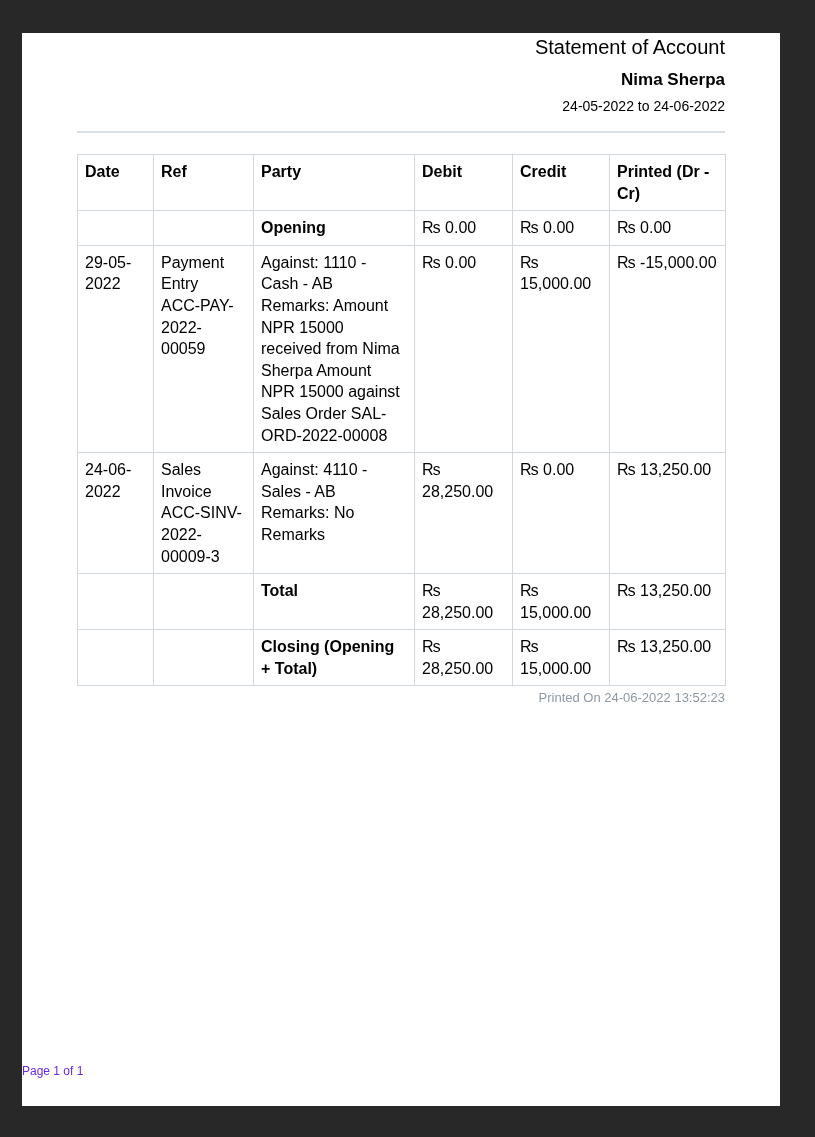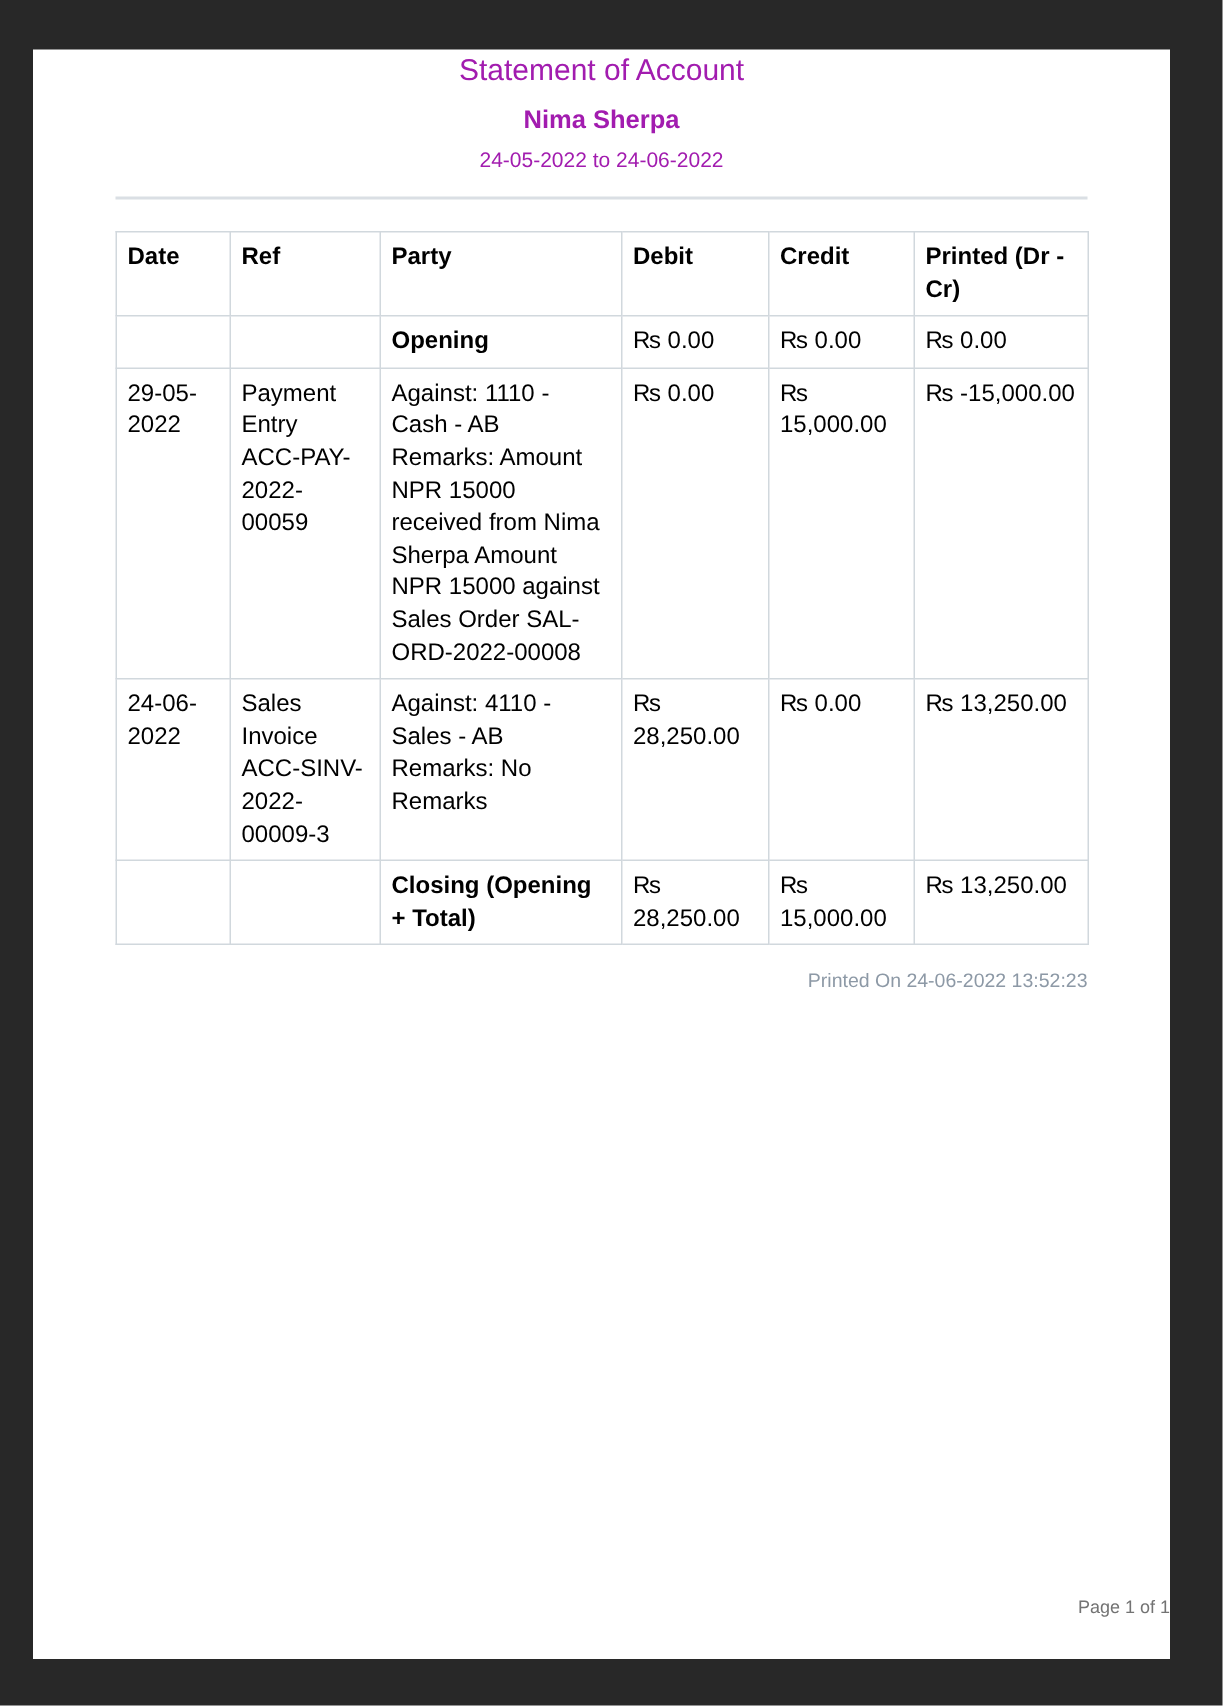--- a/index.html
+++ b/index.html
@@ -11,21 +11,21 @@
   }
   .page{
     position:relative;
     margin:33px 0 0 22px;
     width:758px;height:1073px;
     background:#ffffff;
     box-sizing:border-box;
     padding:2px 55px 0 55px;
     overflow:hidden;
   }
-  .doc-header{text-align:center;color:#a21caf;}
+  .doc-header{text-align:right;color:#000000;}
   .doc-title{font-size:20px;line-height:25px;font-weight:400;}
   .doc-customer{font-size:17px;line-height:19px;font-weight:700;margin-top:10px;}
   .doc-period{font-size:14px;line-height:18px;margin-top:8px;}
   .rule{
     border:none;border-top:2px solid #dadfe4;
     margin:16px 0 0 0;width:648px;
   }
   table.statement{
     margin-top:21px;
     width:648px;
@@ -40,29 +40,29 @@
     vertical-align:top;
     text-align:left;
     word-wrap:break-word;
     overflow-wrap:break-word;
   }
   table.statement th{font-weight:700;}
   table.statement td.num{text-align:left;}
   table.statement td.strong{font-weight:700;margin-left:16px;}
   .printed-on{
     width:648px;
-    margin-top:16px;
+    margin-top:4px;
     text-align:right;
     color:#8d99a6;
     font-size:13px;
   }
   .page-footer{
     position:absolute;left:0;right:0;bottom:28px;
-    text-align:right;
-    font-size:12px;color:#737373;
+    text-align:left;
+    font-size:12px;color:#6d28d9;
   }
 </style>
 </head>
 <body>
 
 <div class="page">
 
   <div class="doc-header">
     <div class="doc-title">Statement of Account</div>
     <div class="doc-customer">Nima Sherpa</div>
@@ -111,20 +111,28 @@
           <td>24-06-2022</td>
           <td>Sales Invoice<br>ACC-SINV-2022-00009-3</td>
           <td>Against: 4110 - Sales - AB<br>Remarks: No Remarks</td>
           <td class="num">₨ 28,250.00</td>
           <td class="num">₨ 0.00</td>
           <td class="num">₨ 13,250.00</td>
         </tr>
         <tr>
           <td></td>
           <td></td>
+          <td class="strong">Total</td>
+          <td class="num">₨ 28,250.00</td>
+          <td class="num">₨ 15,000.00</td>
+          <td class="num">₨ 13,250.00</td>
+        </tr>
+        <tr>
+          <td></td>
+          <td></td>
           <td class="strong">Closing (Opening + Total)</td>
           <td class="num">₨ 28,250.00</td>
           <td class="num">₨ 15,000.00</td>
           <td class="num">₨ 13,250.00</td>
         </tr>
       </tbody>
   </table>
 
   <div class="printed-on">Printed On 24-06-2022 13:52:23</div>
 

